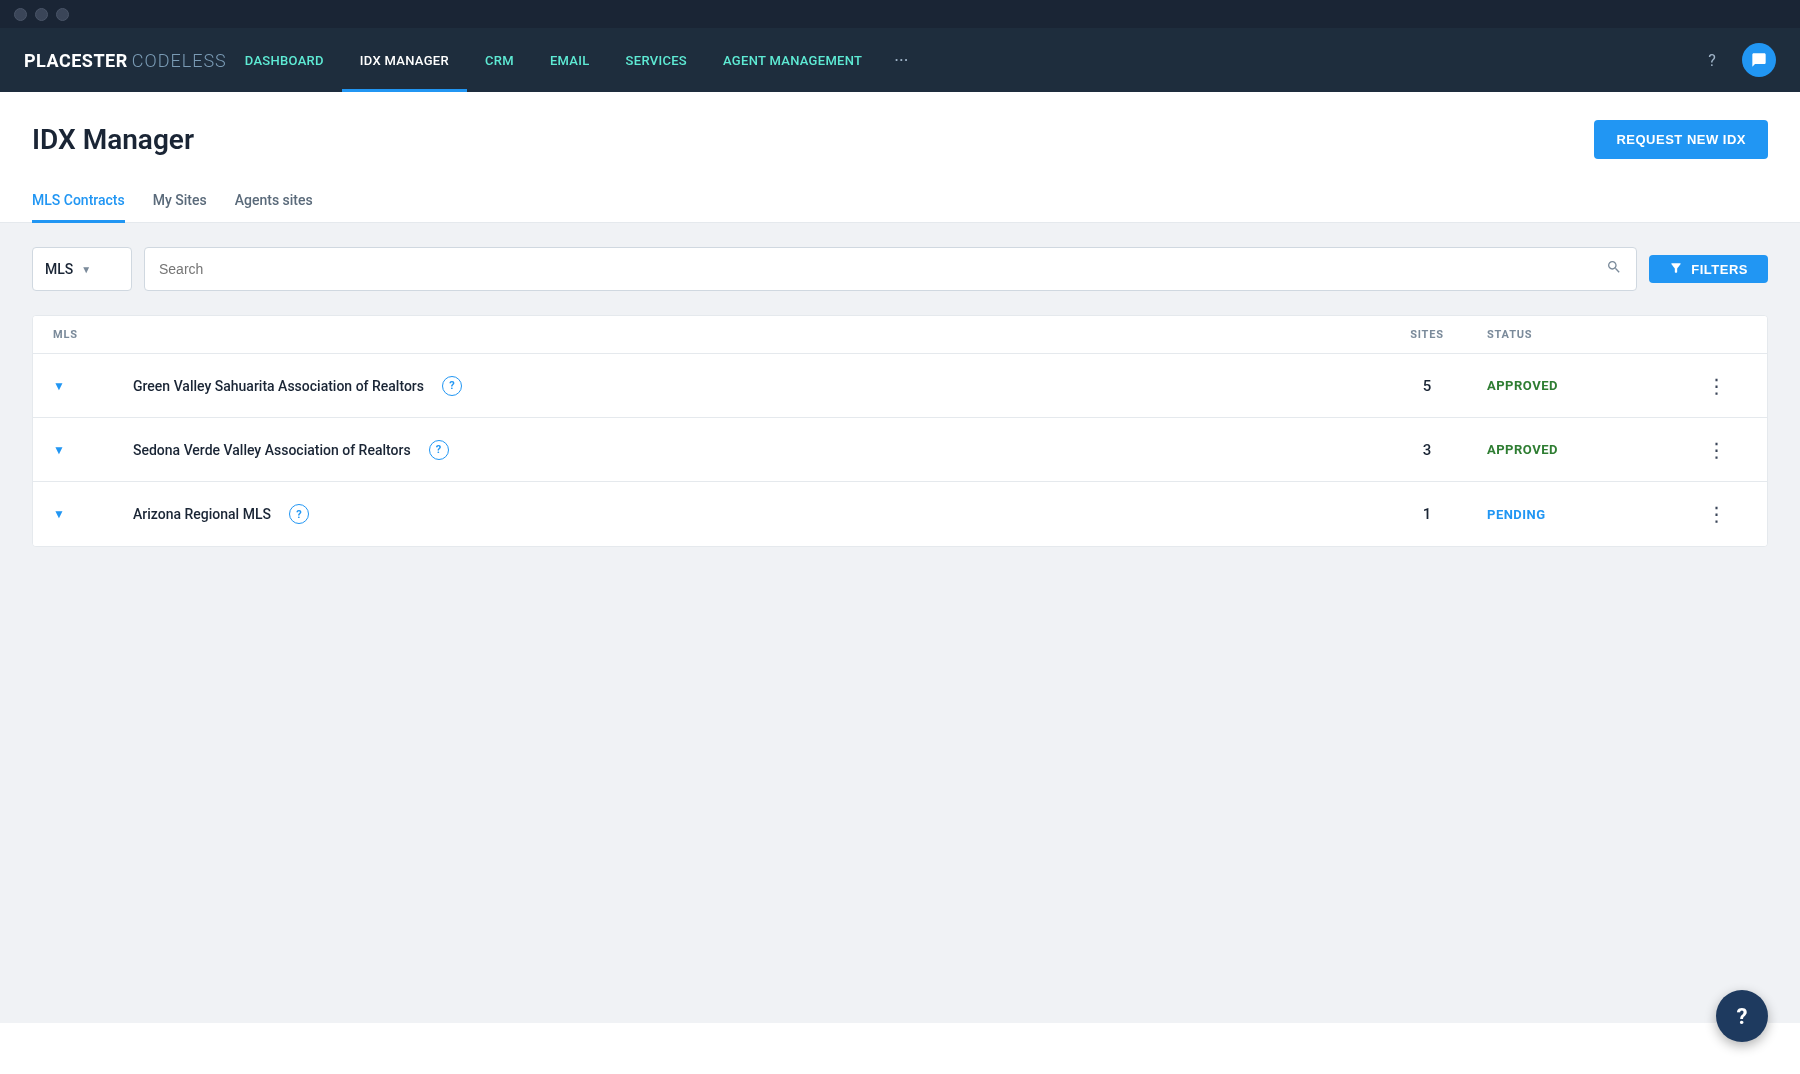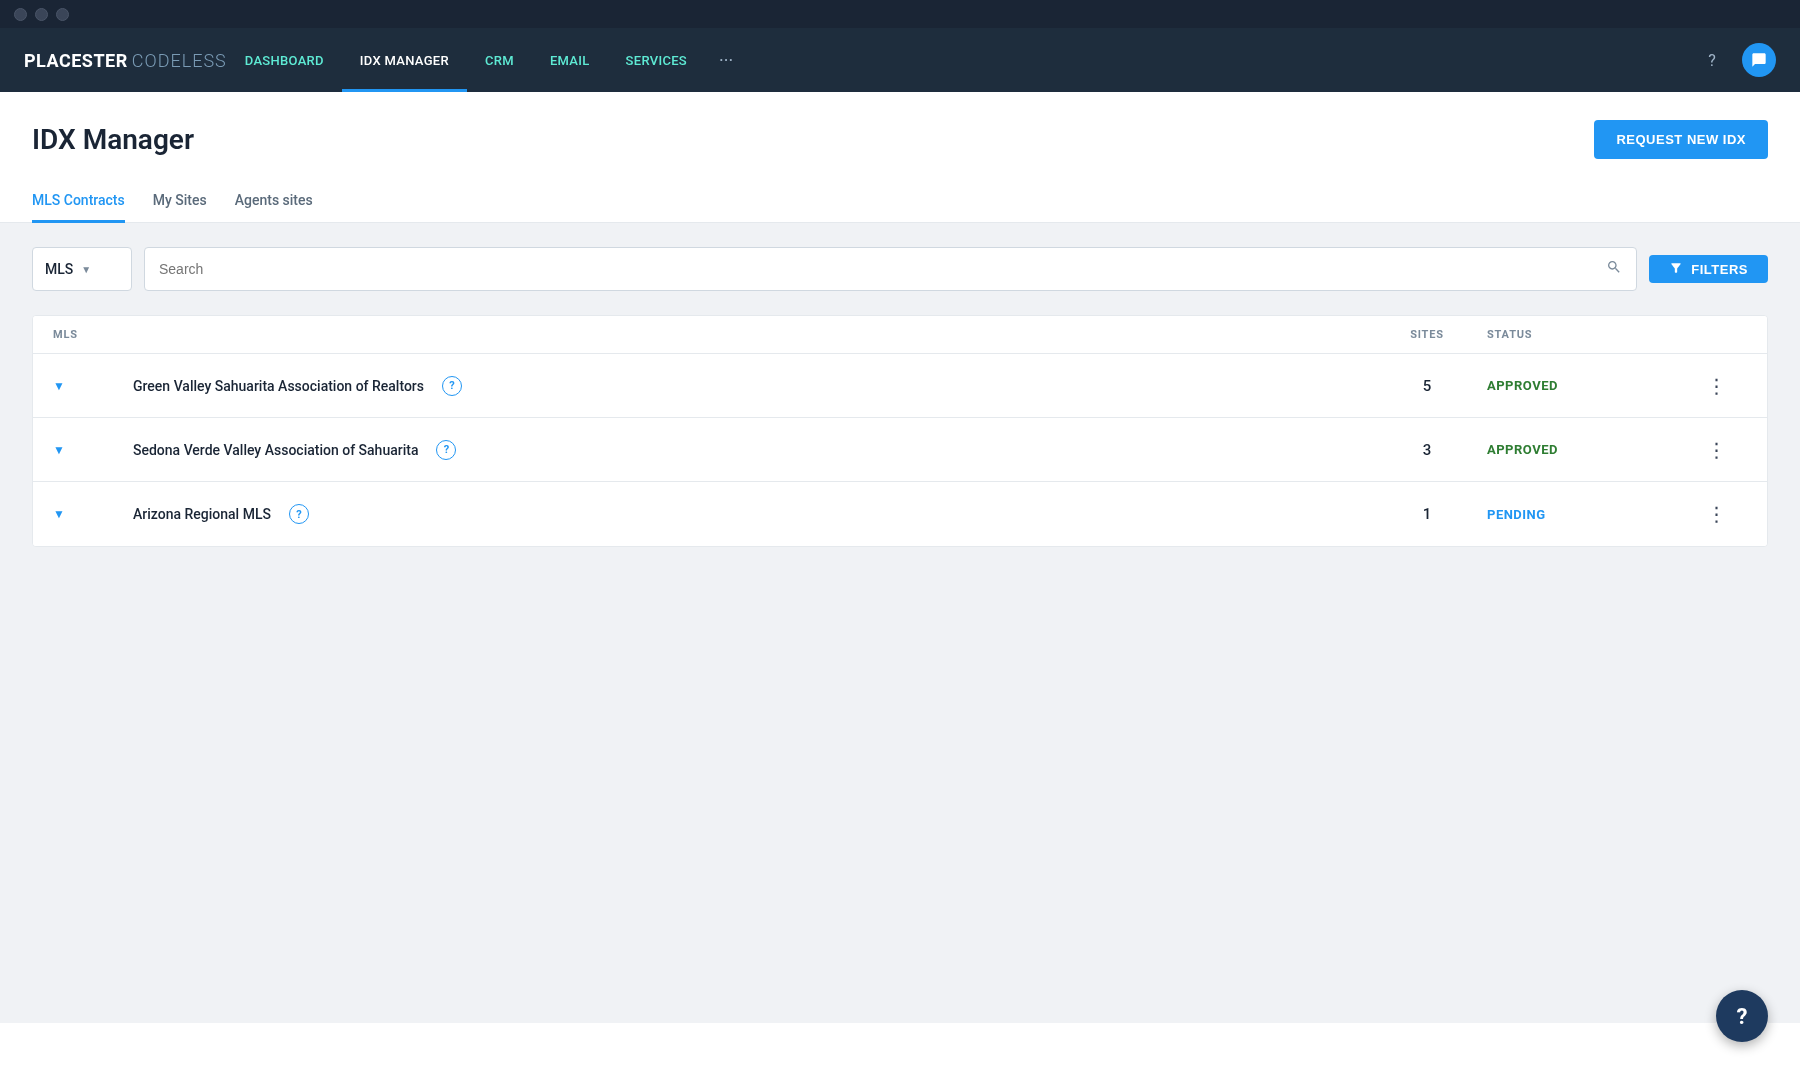--- a/index.html
+++ b/index.html
@@ -350,20 +350,21 @@
   <div class="brand">
     <span class="brand-placester">PLACESTER</span>
     <span class="brand-codeless">CODELESS</span>
   </div>
   <div class="nav-items">
     <div class="nav-item">DASHBOARD</div>
     <div class="nav-item active">IDX MANAGER</div>
     <div class="nav-item">CRM</div>
     <div class="nav-item">EMAIL</div>
     <div class="nav-item">SERVICES</div>
+    <div class="nav-item">AGENT MANAGEMENT</div>
     <div class="nav-more">···</div>
   </div>
   <div class="nav-right">
     <div class="nav-icon-btn">?</div>
     <div class="nav-chat-btn">
       <svg width="16" height="16" viewBox="0 0 24 24" fill="currentColor">
         <path d="M20 2H4c-1.1 0-2 .9-2 2v18l4-4h14c1.1 0 2-.9 2-2V4c0-1.1-.9-2-2-2z"></path>
       </svg>
     </div>
   </div>
@@ -427,21 +428,21 @@
         <div class="row-sites">5</div>
         <div class="row-status status-approved">APPROVED</div>
         <div class="row-actions">
           <span class="dots-btn">⋮</span>
         </div>
       </div>
 
       <div class="table-row">
         <div class="row-expand">▼</div>
         <div class="row-name">
-          <span>Sedona Verde Valley Association of Sahuarita</span>
+          <span>Sedona Verde Valley Association of Realtors</span>
           <span class="help-icon">?</span>
         </div>
         <div class="row-sites">3</div>
         <div class="row-status status-approved">APPROVED</div>
         <div class="row-actions">
           <span class="dots-btn">⋮</span>
         </div>
       </div>
 
       <div class="table-row">

